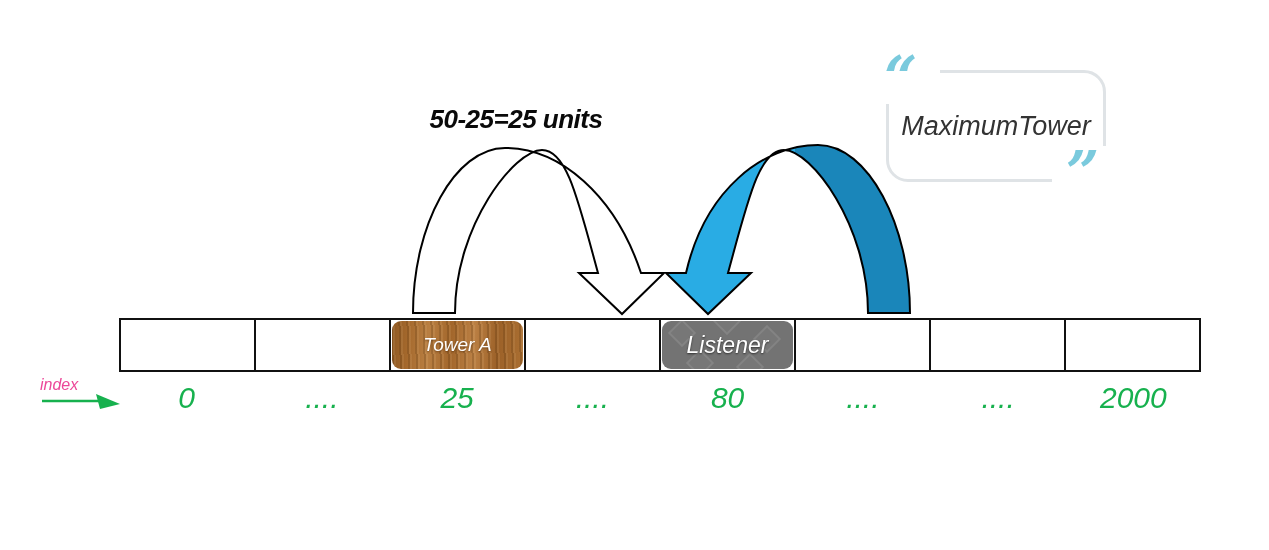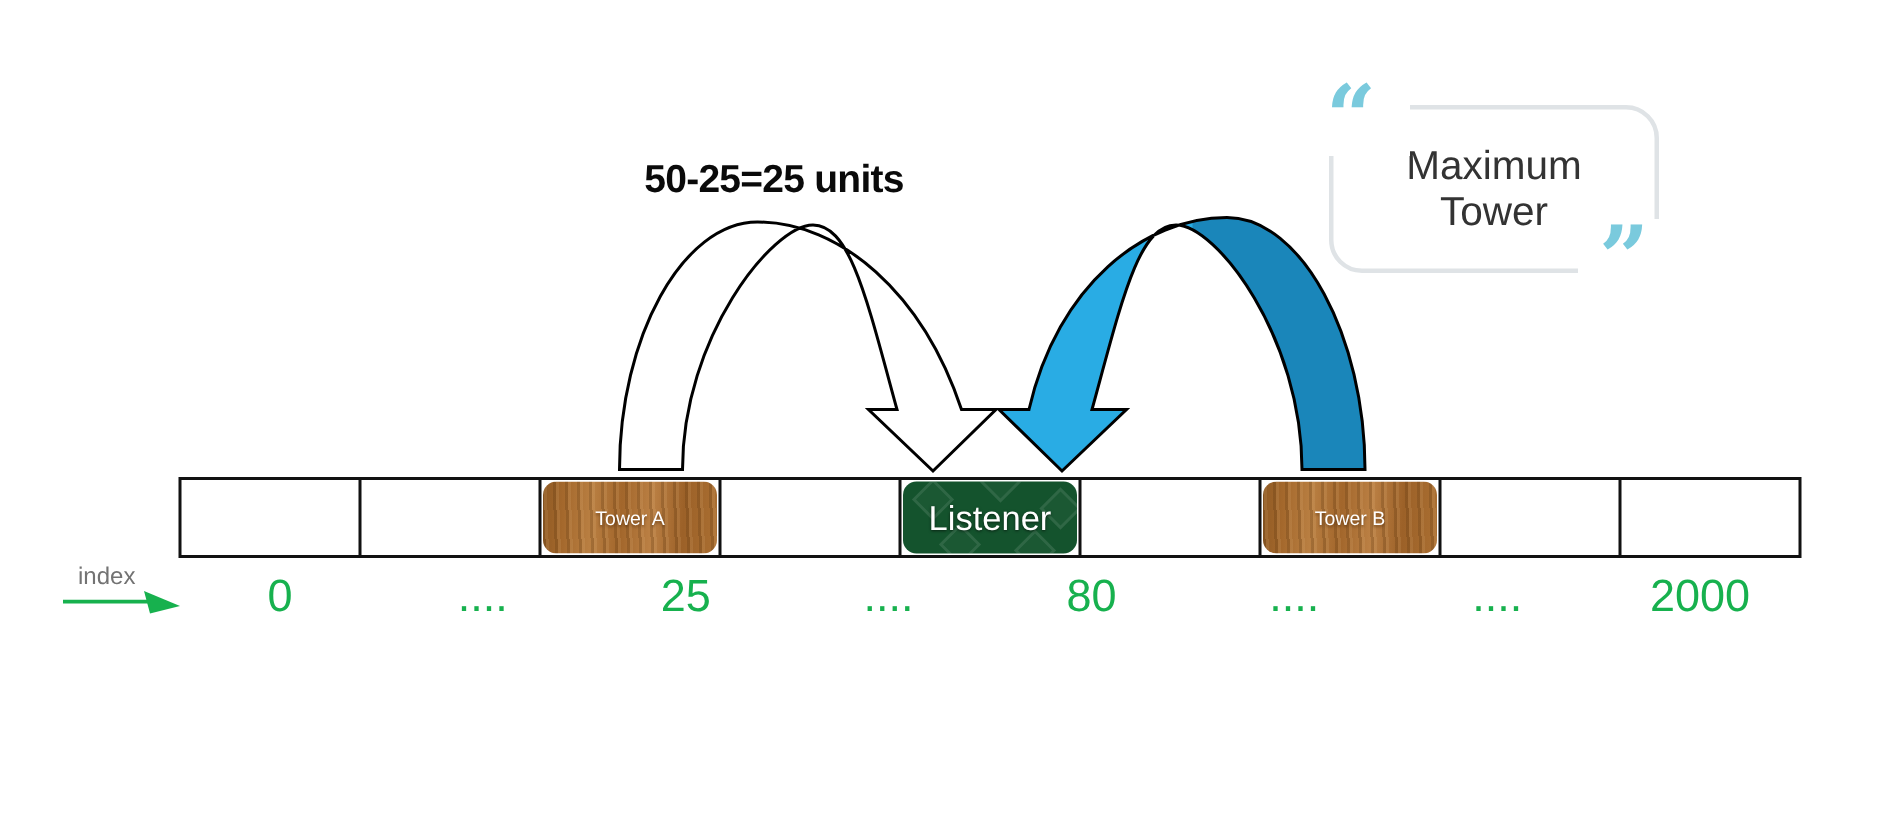--- a/index.html
+++ b/index.html
@@ -1,18 +1,18 @@
 <!DOCTYPE html>
 <html><head>
 <meta charset="utf-8">
 <style>
   html,body{margin:0;padding:0;background:#fff;}
   .stage{
     position:relative;width:1269px;height:550px;background:#ffffff;
-    font-family:"Liberation Sans",sans-serif;overflow:hidden;
+    font-family:"Liberation Sans",sans-serif;overflow:hidden;font-style:italic;
   }
   .stage *{box-sizing:border-box;}
   svg.overlay{position:absolute;left:0;top:0;width:1269px;height:550px;pointer-events:none;}
 
   
   .row{
     position:absolute;left:119px;top:318px;width:1082px;height:54px;
     display:flex;border:2px solid #111;background:#fff;
   }
   .cell{flex:1;position:relative;border-right:2px solid #111;}
@@ -23,36 +23,36 @@
     overflow:hidden;color:#fff;
   }
   .wood{
     background:
       repeating-linear-gradient(88deg,
         rgba(70,40,8,0.20) 0px, rgba(70,40,8,0.20) 2px,
         rgba(255,220,170,0.10) 2px, rgba(255,220,170,0.10) 4px,
         rgba(0,0,0,0) 4px, rgba(0,0,0,0) 8px),
       linear-gradient(93deg,#8f5a24 0%,#a4682c 12%,#b97f42 28%,#a2662b 45%,#bb8044 62%,#9c6128 80%,#aa6f32 100%);
   }
-  .wood span{font-size:13px;text-shadow:0 1px 2px rgba(60,30,0,.55);}
-  .listener{background:#14532d;}
+  .wood span{font-size:19px;text-shadow:0 1px 2px rgba(60,30,0,.55);}
+  .listener{background:#737373;}
   .listener span{font-size:23px;z-index:2;text-shadow:0 1px 2px rgba(0,0,0,.6);}
   .dm{
     position:absolute;width:20px;height:20px;transform:rotate(45deg);
     border:2px solid rgba(255,255,255,0.09);background:rgba(255,255,255,0.03);
   }
 
   
   .idx-row{
     position:absolute;left:119px;top:381px;width:1082px;display:flex;
     color:#17b14e;font-size:30px;
   }
   .idx{flex:1;text-align:center;}
   .axis-caption{
-    position:absolute;left:52px;top:376px;color:#737373;font-size:16px;
+    position:absolute;left:40px;top:376px;color:#ec4899;font-size:16px;
   }
 
   
   .arc-label{
     position:absolute;width:224px;text-align:center;
     font-size:26px;font-weight:bold;color:#0a0a0a;letter-spacing:-0.5px;
   }
   .arc-label.left{left:404px;top:104px;}
   .arc-label.right{left:662px;top:102px;}
 
@@ -66,21 +66,21 @@
   .patch-br{left:1052px;top:146px;width:66px;height:52px;}
   .quote{
     position:absolute;z-index:4;color:#7acadd;
     font-family:"DejaVu Serif",serif;font-weight:bold;
     font-size:58px;line-height:40px;
   }
   .quote-open{left:884px;top:58px;}
   .quote-close{left:1066px;top:152px;}
   .callout-text{
     position:absolute;left:886px;top:70px;width:220px;height:112px;z-index:2;
-    display:flex;flex-direction:column;align-items:center;justify-content:center;
+    display:flex;flex-direction:row;align-items:center;justify-content:center;
     font-size:27px;line-height:31px;color:#333;text-align:center;
   }
 </style>
 </head>
 <body>
 
 <div class="stage">
 
   <svg class="overlay" viewBox="0 0 1269 550">
     <defs>
@@ -150,25 +150,20 @@
       <div class="entity listener">
         <i class="dm" style="left:10px;top:2px"></i>
         <i class="dm" style="left:55px;top:-10px"></i>
         <i class="dm" style="left:95px;top:8px"></i>
         <i class="dm" style="left:28px;top:32px"></i>
         <i class="dm" style="left:78px;top:36px"></i>
         <span>Listener</span>
       </div>
     </div>
     <div class="cell"></div>
-    <div class="cell">
-      <div class="entity wood">
-        <span>Tower B</span>
-      </div>
-    </div>
     <div class="cell"></div>
     <div class="cell"></div>
   </div>
 
   <div class="idx-row">
     <span class="idx">0</span>
     <span class="idx">....</span>
     <span class="idx">25</span>
     <span class="idx">....</span>
     <span class="idx">80</span>

